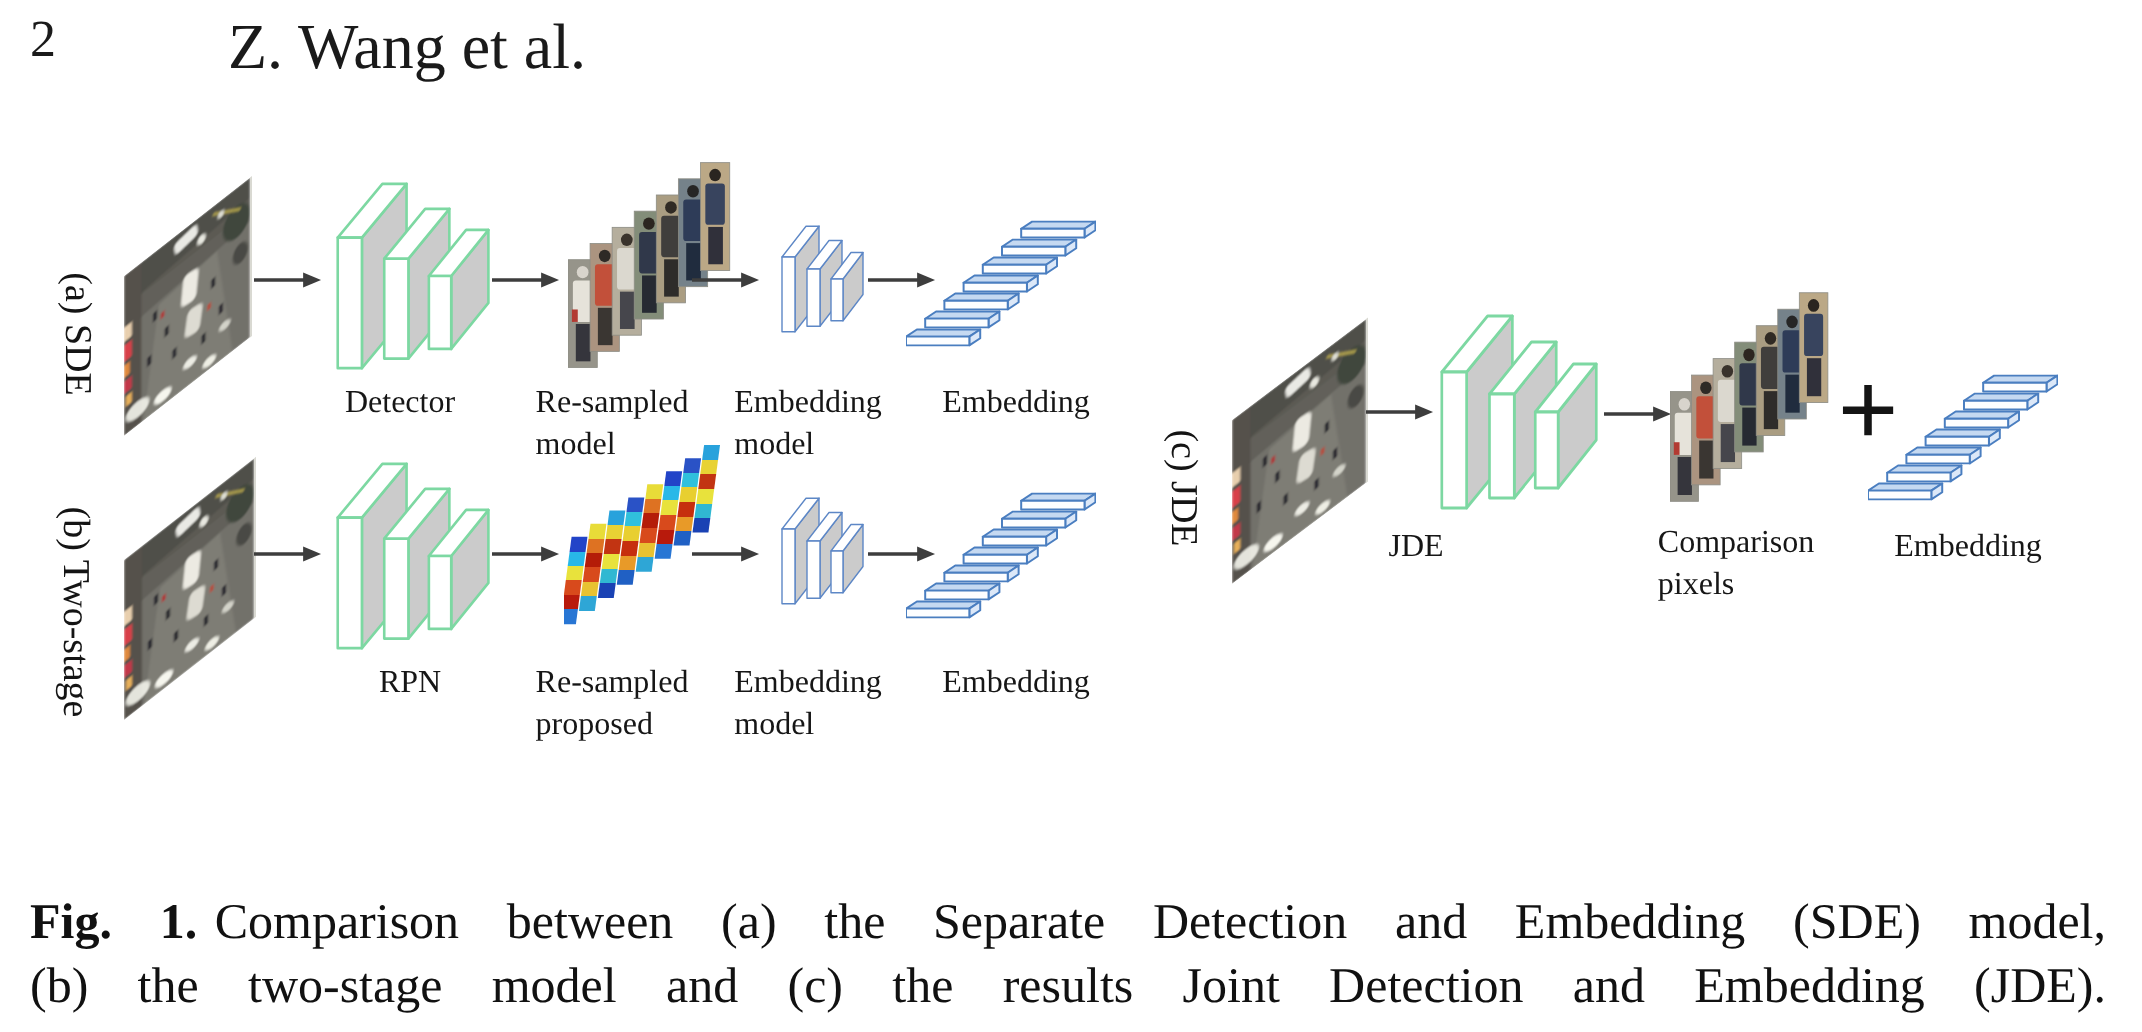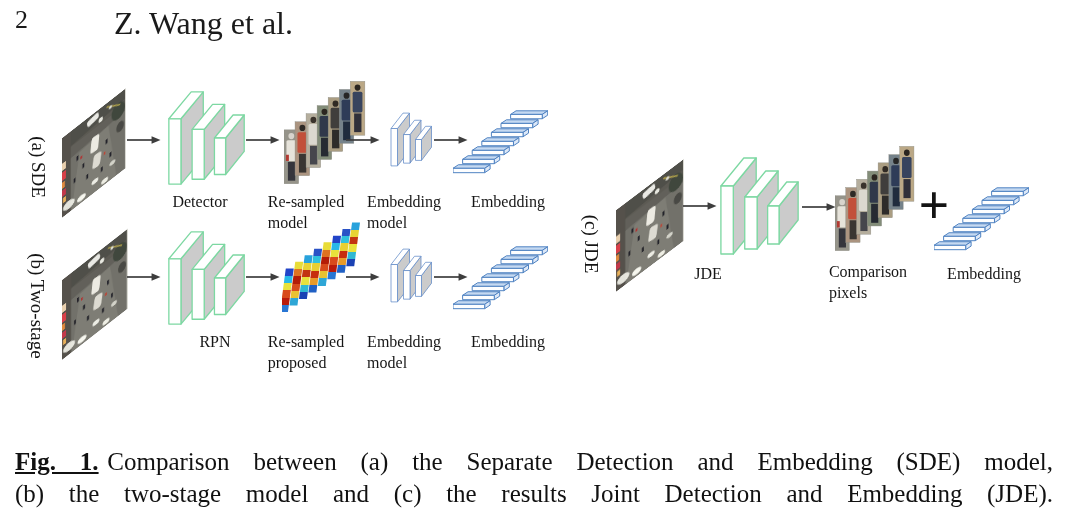--- a/index.html
+++ b/index.html
@@ -22,21 +22,21 @@
   .blocks-blue{color:var(--blue-outline,#5d87c6);}
   .bars{color:var(--bar-outline,#4a7ec0);}
   .arrow-svg{color:var(--arrow,#3d3d3d);}
   
   .flabel{position:absolute;transform:translateX(-50%);font-size:16px;line-height:21px;
           text-align:left;white-space:nowrap;color:#161616;}
   .plus{position:absolute;transform:translate(-50%,-54%);font-size:54px;font-weight:bold;color:#141414;line-height:1;}
   
   .caption{position:absolute;left:15px;top:446px;width:1038px;font-size:25px;line-height:32px;color:#111;}
   .caption .line{text-align:justify;text-align-last:justify;}
-  .cap-tag{font-weight:bold;margin-right:.35em;text-decoration:underline;}
+  .cap-tag{font-weight:bold;margin-right:.35em;}
   .hidden-defs{position:absolute;width:0;height:0;overflow:hidden;}
 </style>
 </head>
 <body>
 
 <svg class="hidden-defs" aria-hidden="true">
   <defs>
     <filter id="sb" x="-10%" y="-10%" width="120%" height="120%">
         <feGaussianBlur stdDeviation="0.55"></feGaussianBlur>
       </filter>
@@ -313,21 +313,21 @@
       <svg preserveAspectRatio="none" viewBox="0 0 65 80">
           <use href="#scene"></use>
         </svg>
     </div>
     <svg class="icon arrow-svg" style="left:127px;top:272px" width="34" height="10" preserveAspectRatio="none" viewBox="0 0 36 10">
         <use href="#arrow"></use>
       </svg>
     <svg class="icon blocks-green" style="left:167px;top:230px" width="80" height="96" preserveAspectRatio="none" viewBox="0 0 86 100">
         <use href="#slabs"></use>
       </svg>
-    <div class="flabel" style="left:215px;top:331px">RPN</div>
+    <div class="flabel" style="left:205px;top:331px">RPN</div>
     <svg class="icon arrow-svg" style="left:246px;top:272px" width="34" height="10" preserveAspectRatio="none" viewBox="0 0 36 10">
         <use href="#arrow"></use>
       </svg>
     <svg class="icon" style="left:282px;top:219px" width="78" height="95" preserveAspectRatio="none" viewBox="0 0 98 100">
         <use href="#strips"></use>
       </svg>
     <div class="flabel" style="left:306px;top:331px">
       <div>Re-sampled</div>
       <div>proposed</div>
     </div>

